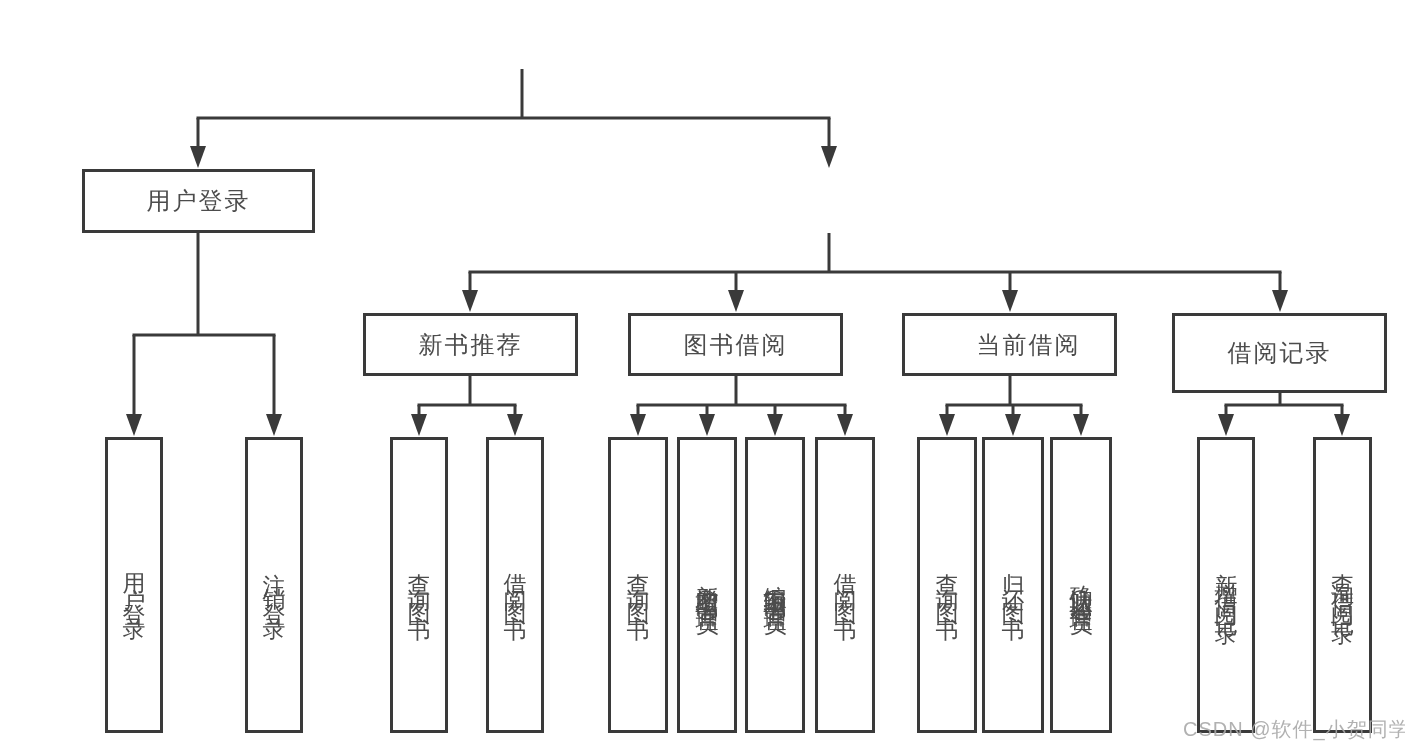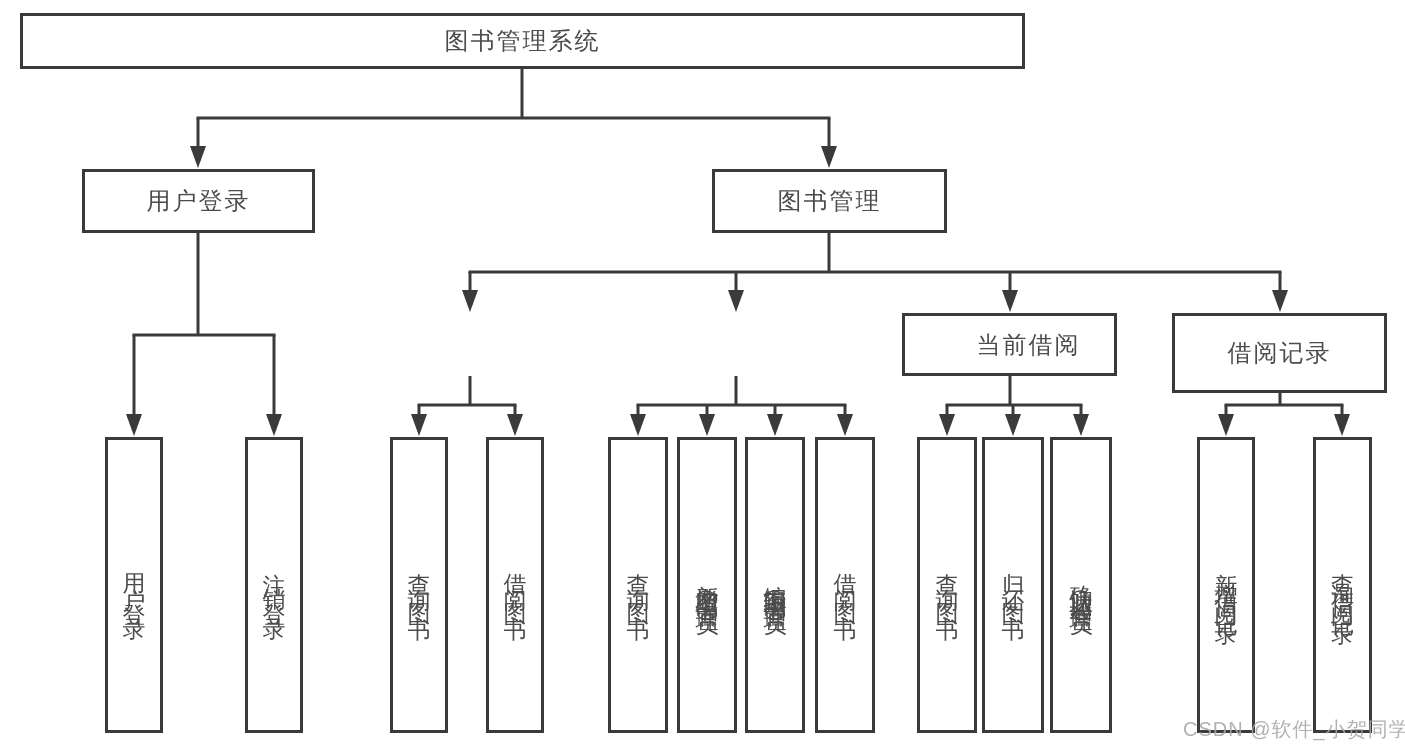--- a/index.html
+++ b/index.html
@@ -133,31 +133,31 @@
       <polygon points="767,414 783,414 775,436"></polygon>
       <polygon points="837,414 853,414 845,436"></polygon>
       <polygon points="939,414 955,414 947,436"></polygon>
       <polygon points="1005,414 1021,414 1013,436"></polygon>
       <polygon points="1073,414 1089,414 1081,436"></polygon>
       <polygon points="1218,414 1234,414 1226,436"></polygon>
       <polygon points="1334,414 1350,414 1342,436"></polygon>
     </g>
   </svg>
 
-  <div class="node hnode n-root">
-    <span>图书管理系统</span>
-  </div>
 
   <div class="node hnode n-login">
     <span>用户登录</span>
   </div>
-  <div class="node hnode n-mgmt">
-    <span>图书管理</span>
-  </div>
-
+
+  <div class="node hnode n-recommend">
+    <span>新书推荐</span>
+  </div>
+  <div class="node hnode n-borrow">
+    <span>图书借阅</span>
+  </div>
   <div class="node hnode n-current">
     <span>当前借阅</span>
   </div>
   <div class="node hnode n-records">
     <span>借阅记录</span>
   </div>
 
   <div class="node vnode ls-wide n-leaf-login">
     <span>用户登录</span>
   </div>

